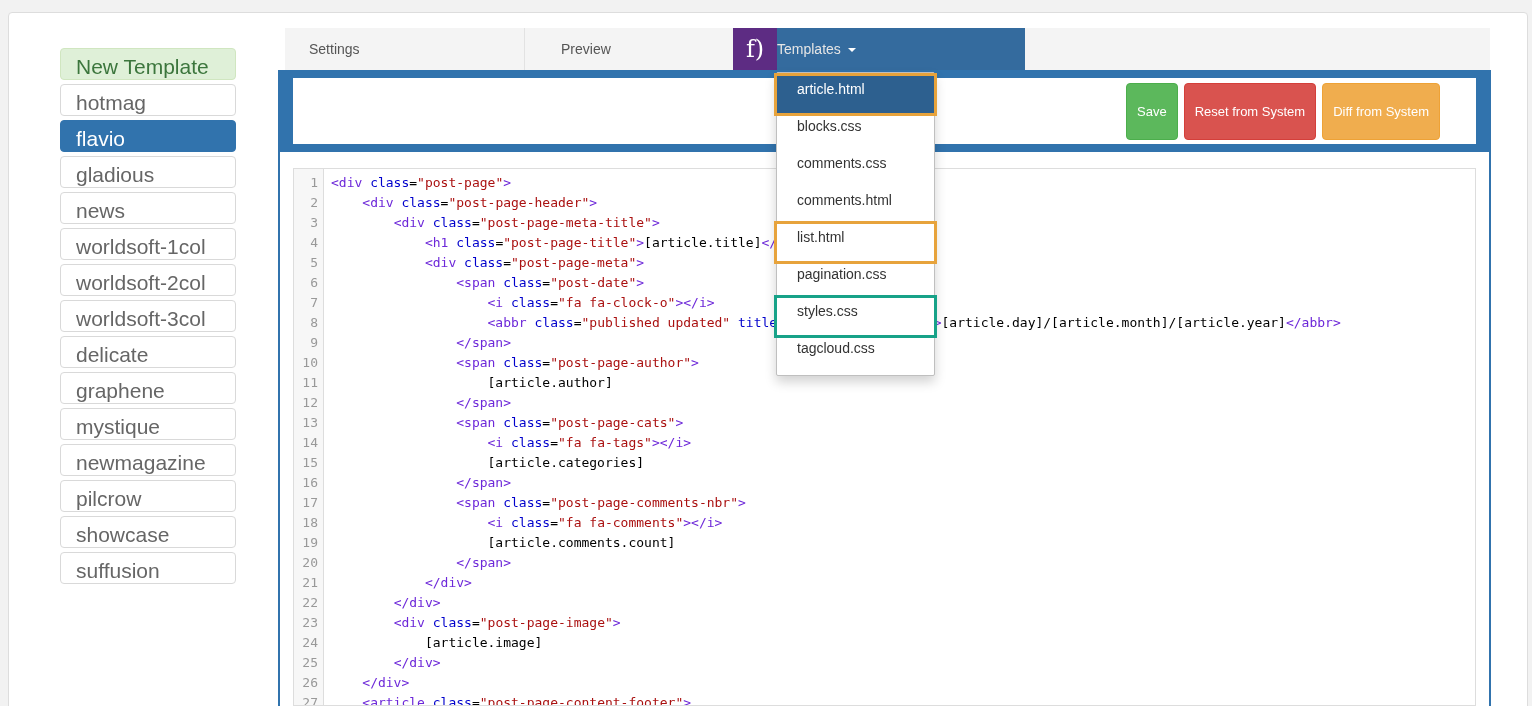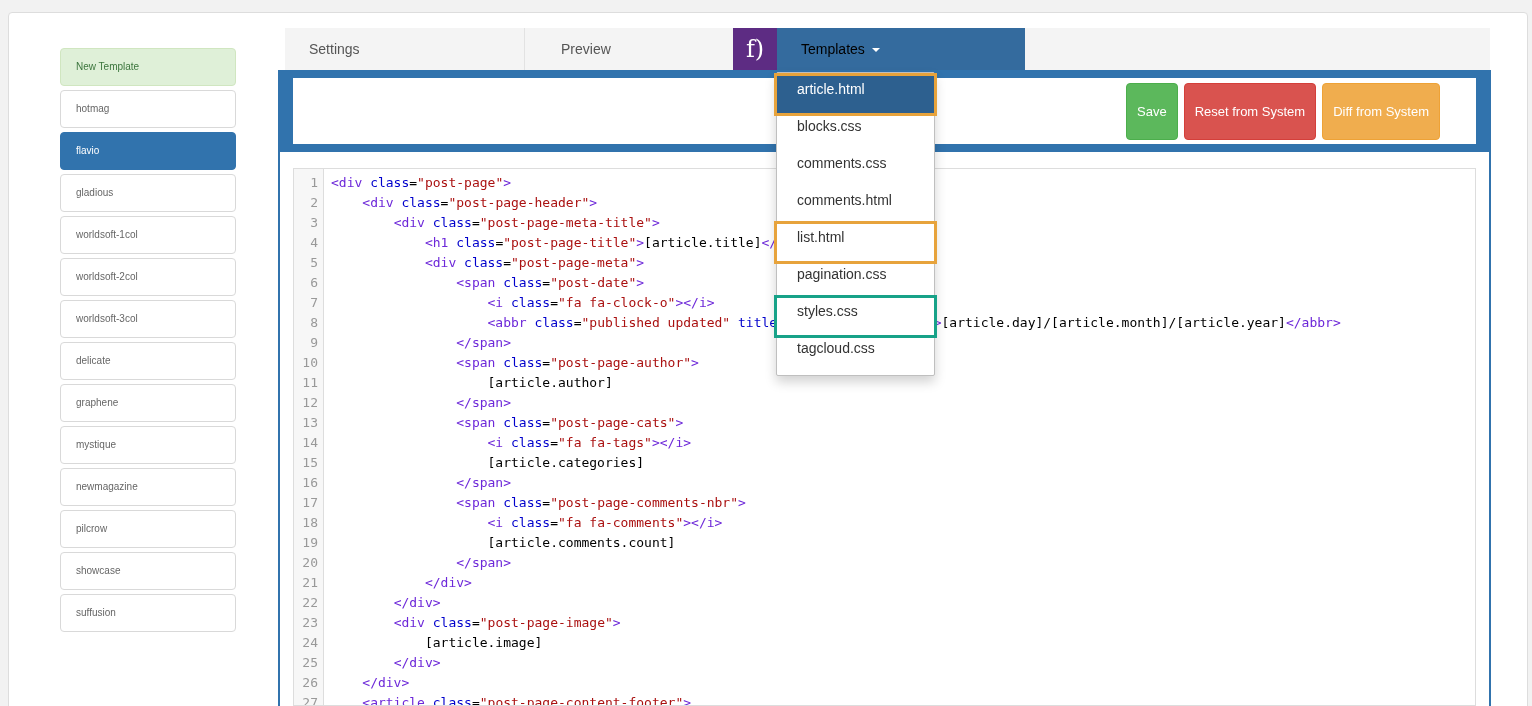--- a/index.html
+++ b/index.html
@@ -4,35 +4,35 @@
 <style>
   * { margin:0; padding:0; box-sizing:border-box; }
   html,body { width:1532px; height:706px; overflow:hidden; background:#f2f2f2;
               font-family:"Liberation Sans", sans-serif; }
 
   .page-card { position:absolute; left:8px; top:12px; width:1520px; height:700px;
                background:#fff; border:1px solid #ddd; border-radius:4px; }
 
   
   .sidebar { position:absolute; left:60px; top:48px; width:176px; }
-  .side-item { height:38px; line-height:36px; margin-bottom:4px; padding-left:15px;
+  .side-item { height:32px; line-height:36px; margin-bottom:4px; padding-left:15px;
                border:1px solid #d9d9d9; border-radius:4px; background:#fff;
-               color:#666; font-size:10px; cursor:pointer; overflow:hidden; }
+               color:#666; font-size:21px; cursor:pointer; overflow:hidden; }
   .side-item.new-template { background:#dff0d8; border-color:#d0e6c0; color:#3c763d; }
   .side-item.selected { background:#3173ad; border-color:#3173ad; color:#fff; }
 
   
   .tabbar { position:absolute; left:285px; top:28px; width:1205px; height:42px;
             display:flex; background:#f4f4f4; font-size:14px; color:#555; }
   .tab { line-height:42px; cursor:pointer; }
   .tab-settings { width:240px; padding-left:24px; border-right:1px solid #e2e2e2; }
   .tab-preview  { width:208px; padding-left:36px; }
   .logo { width:44px; height:43px; background:#5d2c83; color:#fff; text-align:center;
           line-height:42px; font-family:"DejaVu Serif", serif; font-size:24px; }
-  .tab-templates { width:248px; padding-left:24px; background:#346b9e; color:#000000; }
+  .tab-templates { width:248px; padding-left:0; background:#346b9e; color:#e5e5e5; }
   .caret { display:inline-block; margin-left:7px; vertical-align:middle;
            border:4px solid transparent; border-top-color:#fff; border-bottom:none; }
   .tab-filler { flex:1; }
 
   
   .content-panel { position:absolute; left:278px; top:70px; width:1213px; height:636px;
                    background:#fff; border-left:2px solid #3173ad; border-right:2px solid #3173ad; }
   .panel-heading { height:82px; background:#3173ad; padding:8px 13px; }
   .toolbar { height:66px; background:#fff; display:flex; align-items:center;
              justify-content:flex-end; padding-right:36px; }
@@ -67,20 +67,21 @@
 <body>
 
 <div class="page-card"></div>
 
 <div class="sidebar">
   <div class="side-item new-template">New Template</div>
   <div id="template-list">
       <div class="side-item">hotmag</div>
       <div class="side-item selected">flavio</div>
       <div class="side-item">gladious</div>
+      <div class="side-item">news</div>
       <div class="side-item">worldsoft-1col</div>
       <div class="side-item">worldsoft-2col</div>
       <div class="side-item">worldsoft-3col</div>
       <div class="side-item">delicate</div>
       <div class="side-item">graphene</div>
       <div class="side-item">mystique</div>
       <div class="side-item">newmagazine</div>
       <div class="side-item">pilcrow</div>
       <div class="side-item">showcase</div>
       <div class="side-item">suffusion</div>

